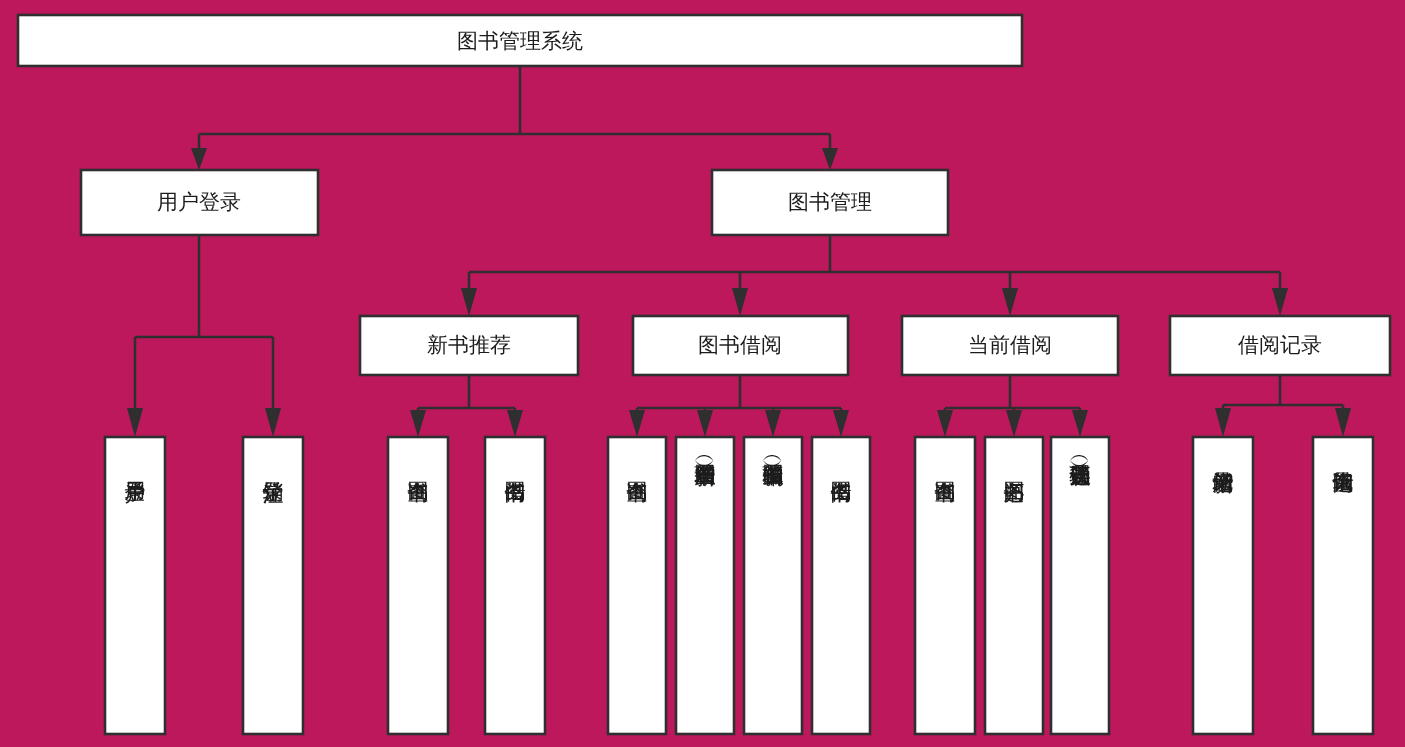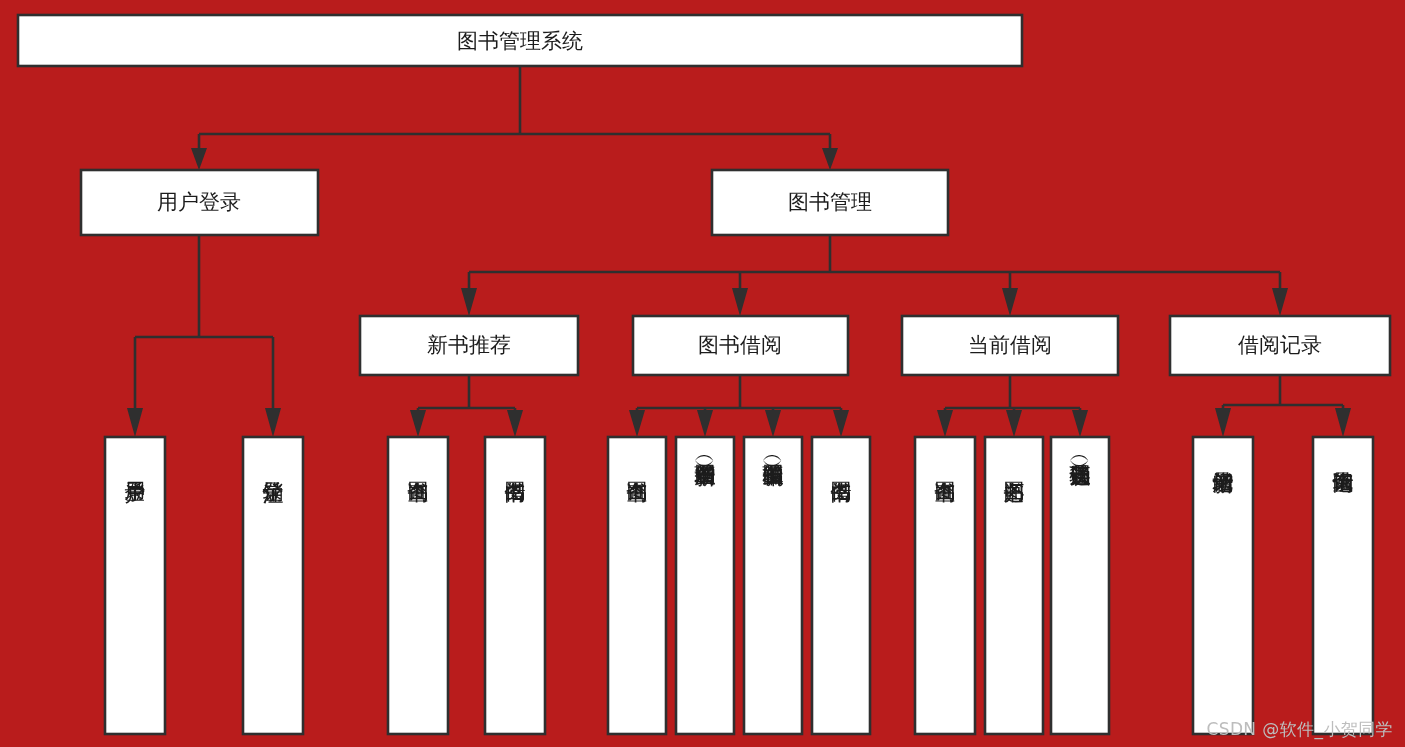--- a/index.html
+++ b/index.html
@@ -10,21 +10,21 @@
   body {
     width: 1405px;
     height: 747px;
     font-family: "DejaVu Sans", "Liberation Sans", sans-serif;
     overflow: hidden;
   }
   #diagram-root {
     position: relative;
     width: 1405px;
     height: 747px;
-    background: #b91c1c;
+    background: #be185d;
   }
   svg.diagram-canvas {
     position: absolute;
     top: 0;
     left: 0;
     width: 1405px;
     height: 747px;
     display: block;
   }
   .node-box {
@@ -234,14 +234,13 @@
       <text class="node-label-vertical" x="1223" y="455">新增借阅记录</text>
     </g>
 
     <g>
       <rect class="node-box" x="1313" y="437" width="60" height="297"></rect>
       <text class="node-label-vertical" x="1343" y="455">查询借阅记录</text>
     </g>
 
   </svg>
 
-  <div class="watermark-text">CSDN @软件_小贺同学</div>
 </div>
 
 </body></html>

